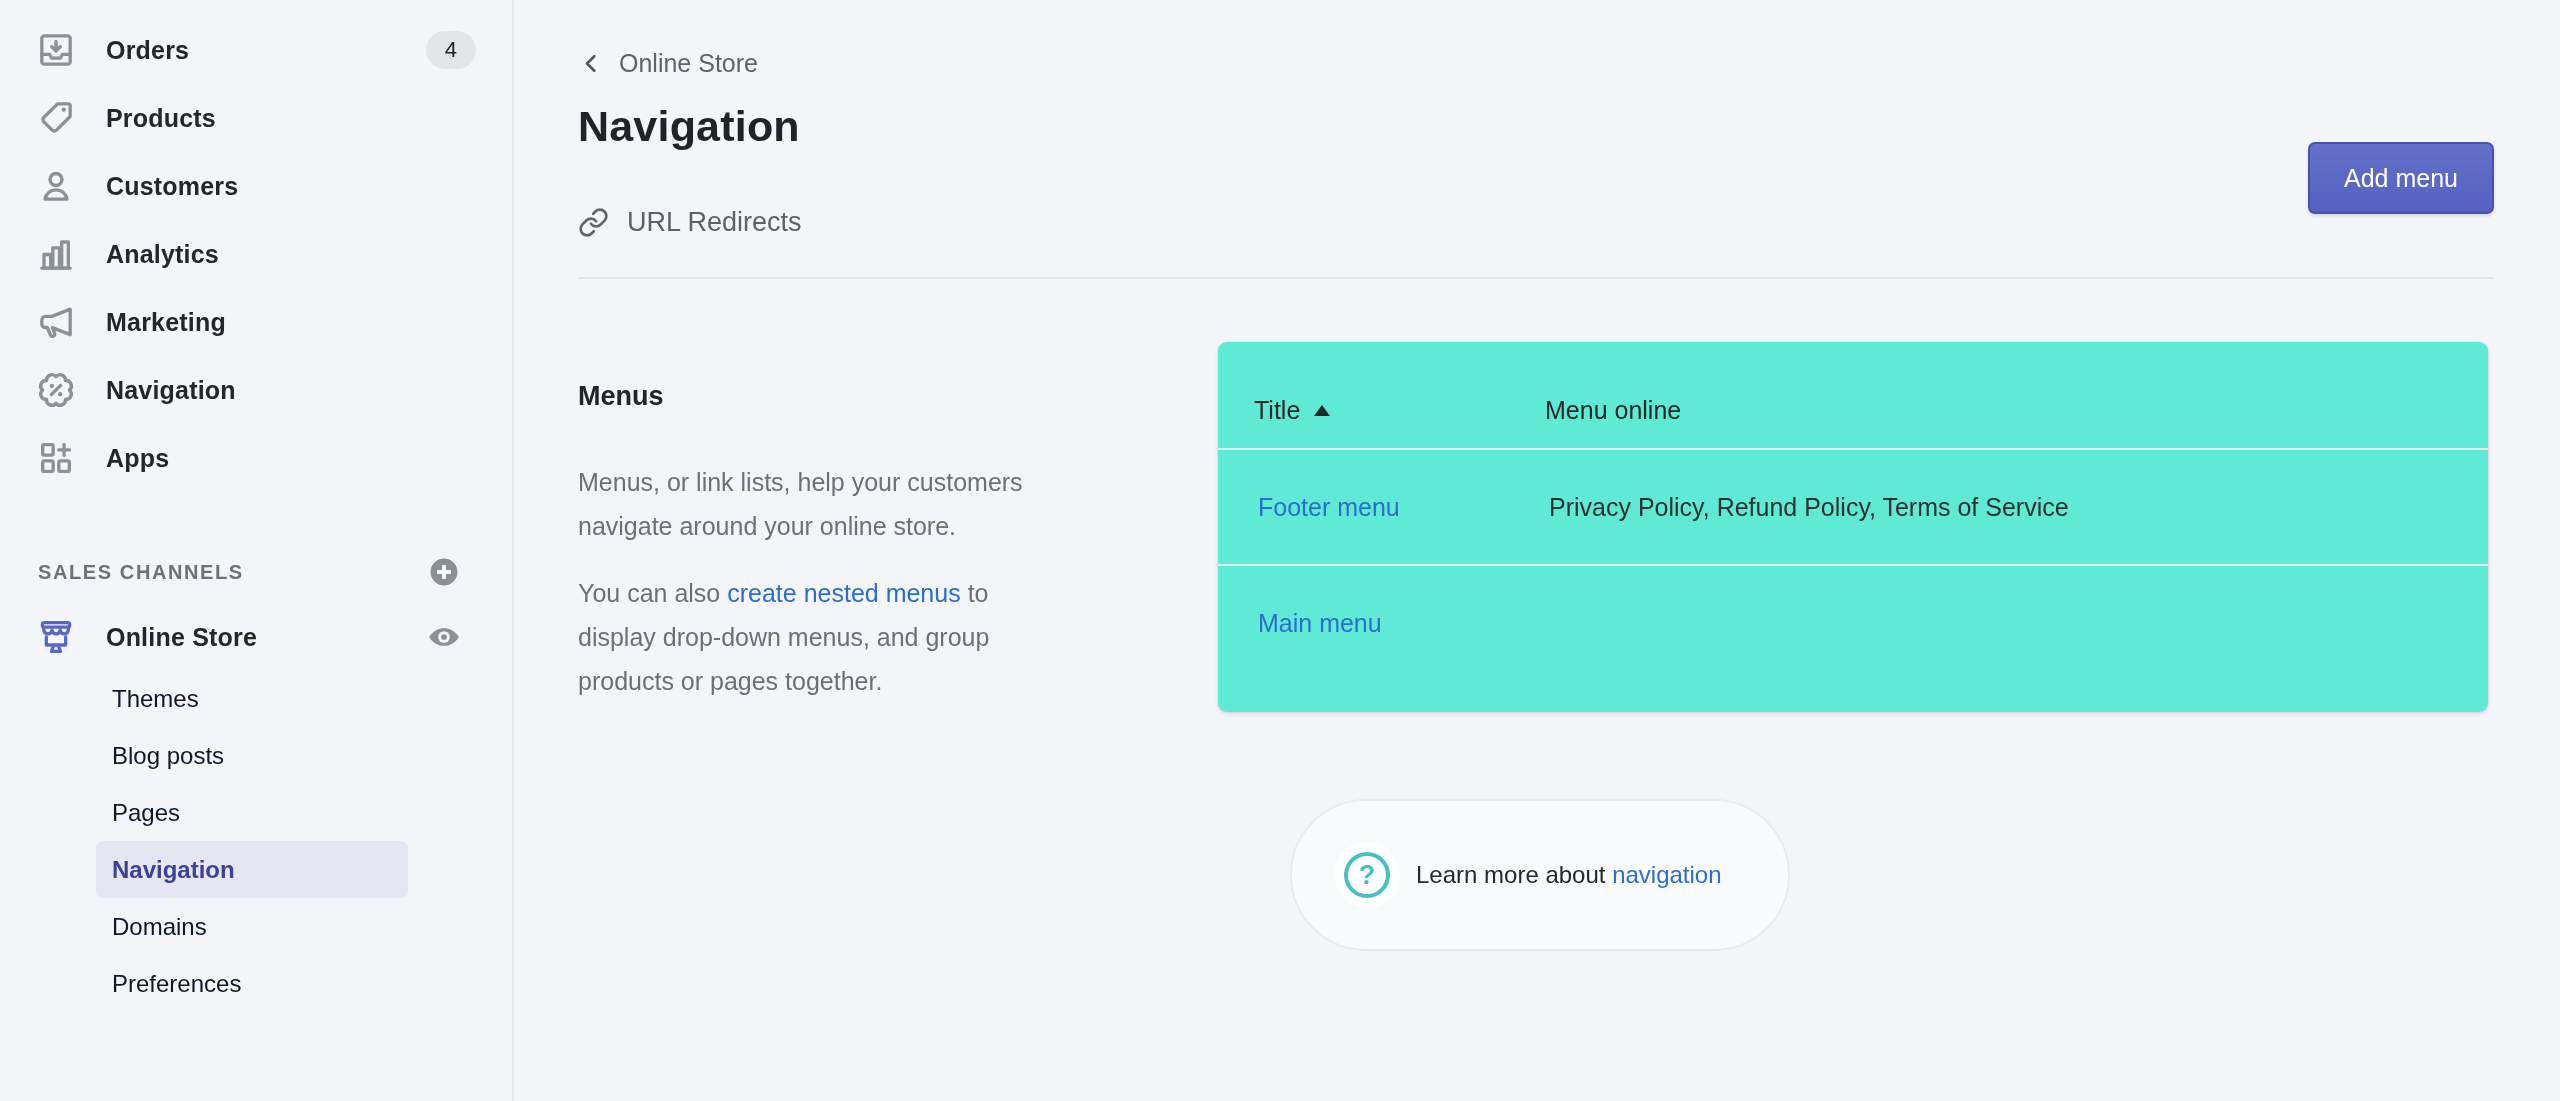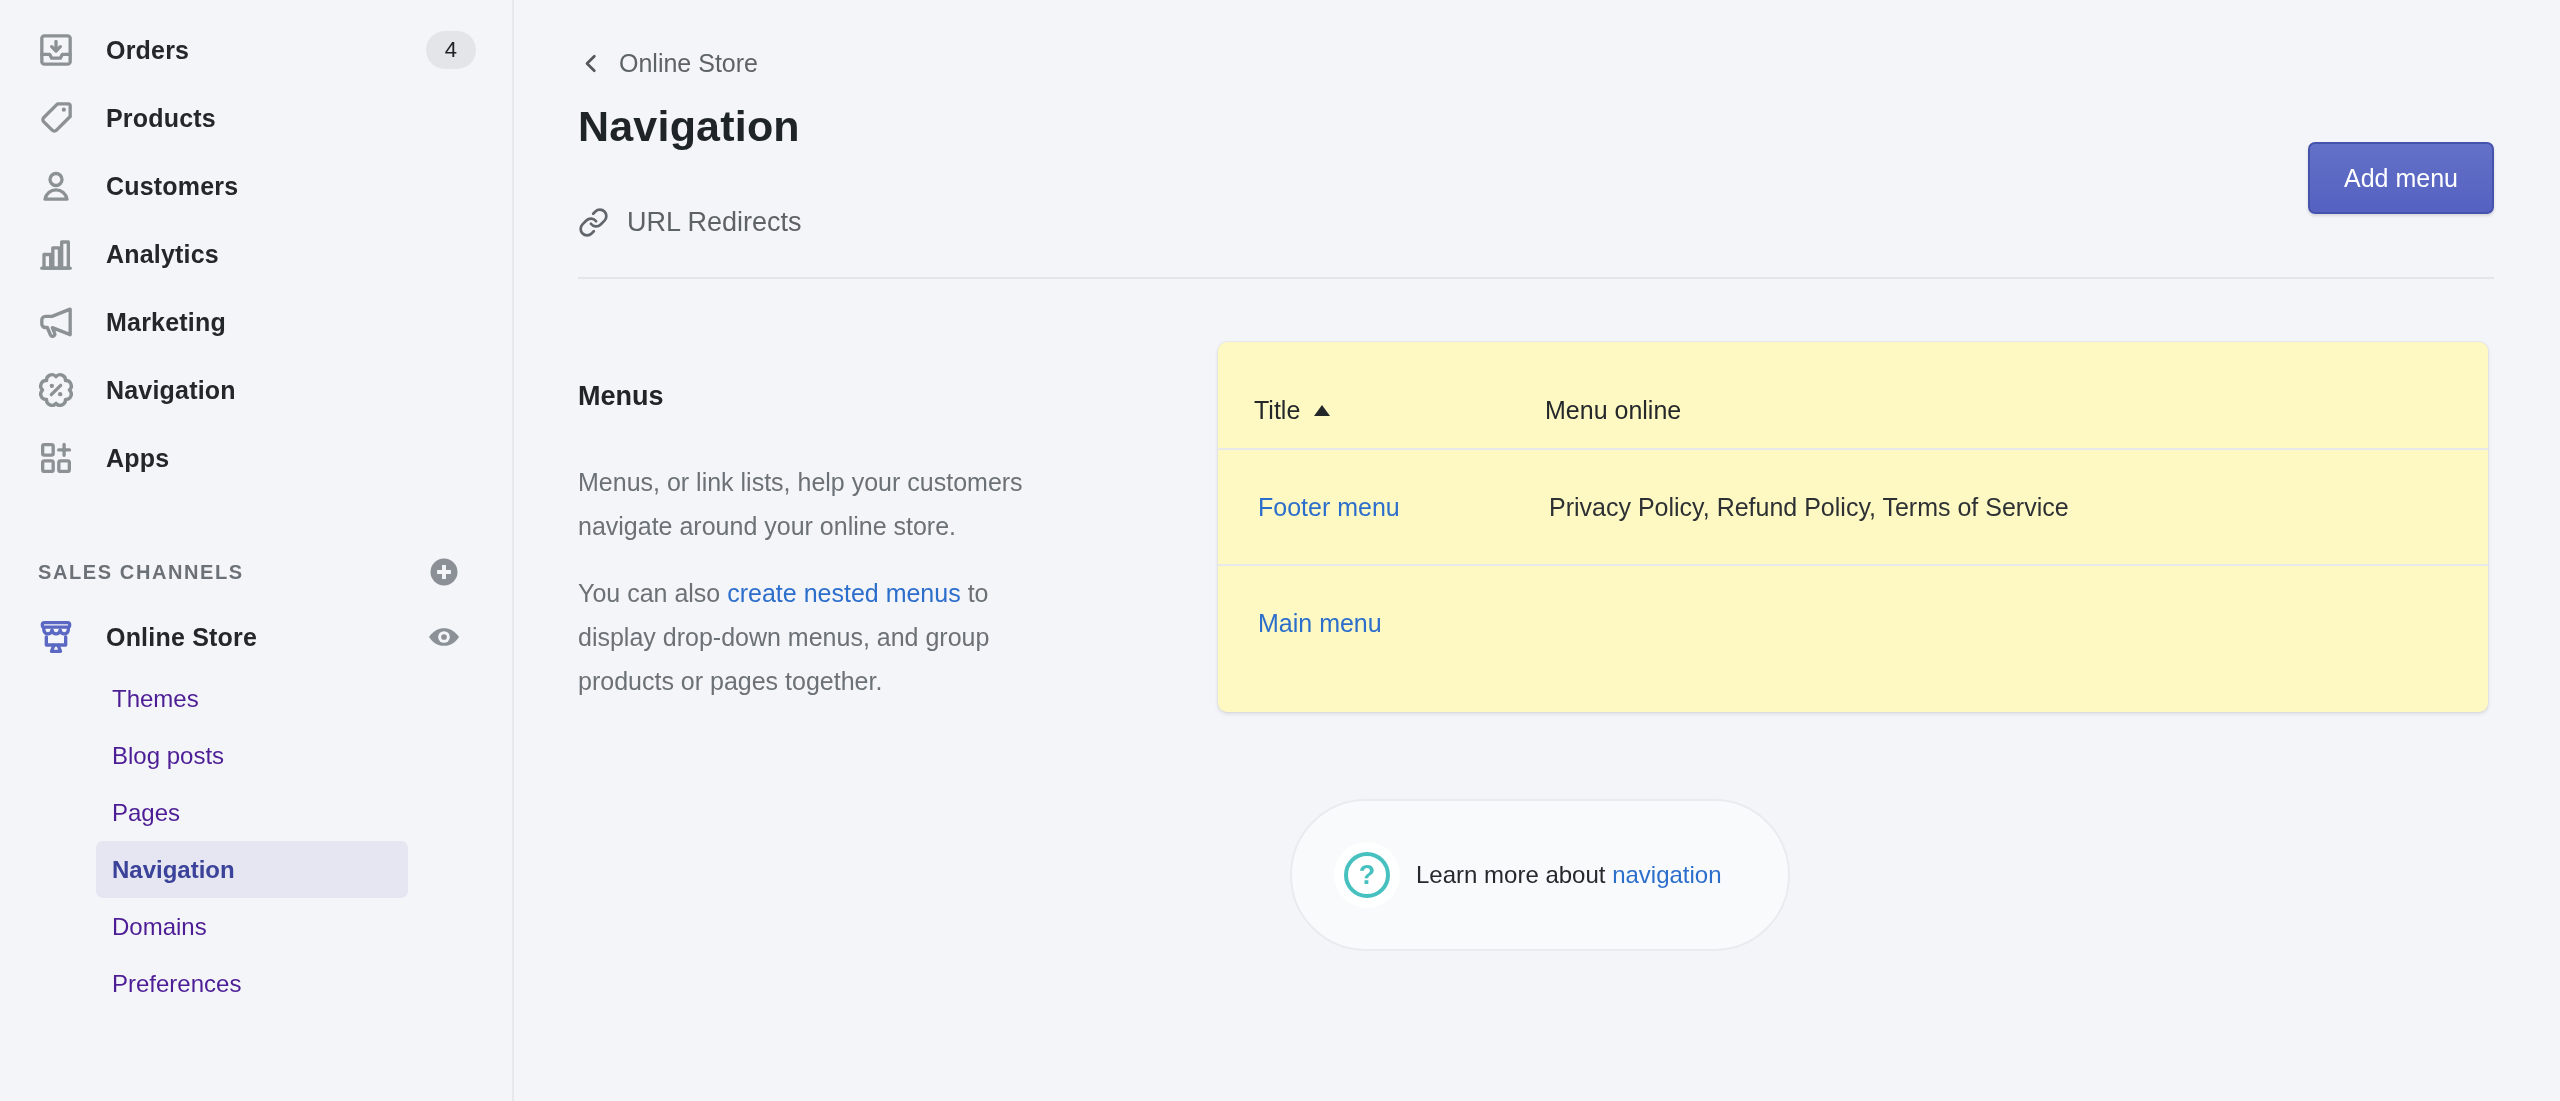--- a/index.html
+++ b/index.html
@@ -34,21 +34,21 @@
     padding:0 50px 0 38px;
   }
   .sales-label { font-size:20px; font-weight:700; color:#6b7177; letter-spacing:1.6px; }
   .plus-btn { margin-left:auto; width:36px; height:36px; border:none; background:transparent; cursor:pointer; padding:0; }
   .online-store-row { height:66px; display:flex; align-items:center; padding:0 50px 0 36px; cursor:pointer; }
   .eye-btn { margin-left:auto; width:36px; height:36px; border:none; background:transparent; cursor:pointer; padding:0; }
   .sub-list { margin-top:0; }
   .sub-item {
     height:57px; display:flex; align-items:center;
     margin:0 104px 0 96px; padding-left:16px;
-    font-size:24px; color:#4c1d95; border-radius:7px; cursor:pointer;
+    font-size:24px; color:#0f172a; border-radius:7px; cursor:pointer;
   }
   .sub-item.selected { background:#e5e6f2; color:#3b4299; font-weight:700; }
 
   
   .main { position:absolute; left:514px; top:0; right:0; height:1101px; }
 
   .breadcrumb {
     position:absolute; left:64px; top:42px; height:42px;
     display:flex; align-items:center; gap:14px;
     color:#5e6367; font-size:25px; cursor:pointer;
@@ -83,21 +83,21 @@
     position:absolute; left:64px; width:478px;
     font-size:25px; line-height:44px; color:#6b7176;
   }
   .menus-desc.p1 { top:460px; }
   .menus-desc.p2 { top:571px; }
   a.inline-link, .link-blue { color:#2c6ecb; text-decoration:none; cursor:pointer; }
 
   
   .menus-card {
     position:absolute; left:704px; right:72px; top:342px; height:370px;
-    background:#fef9c3; border-radius:9px;
+    background:#5eead4; border-radius:9px;
     box-shadow:0 0 0 1px rgba(63,63,68,.05), 0 2px 4px rgba(63,63,68,.13);
     overflow:hidden;
   }
   .thead {
     height:106px; display:flex; align-items:center;
     padding:30px 36px 0 36px; font-size:25px; color:#24282b;
   }
   .th-title { width:291px; display:flex; align-items:center; gap:14px; cursor:pointer; }
   .sort-caret {
     width:0; height:0;

